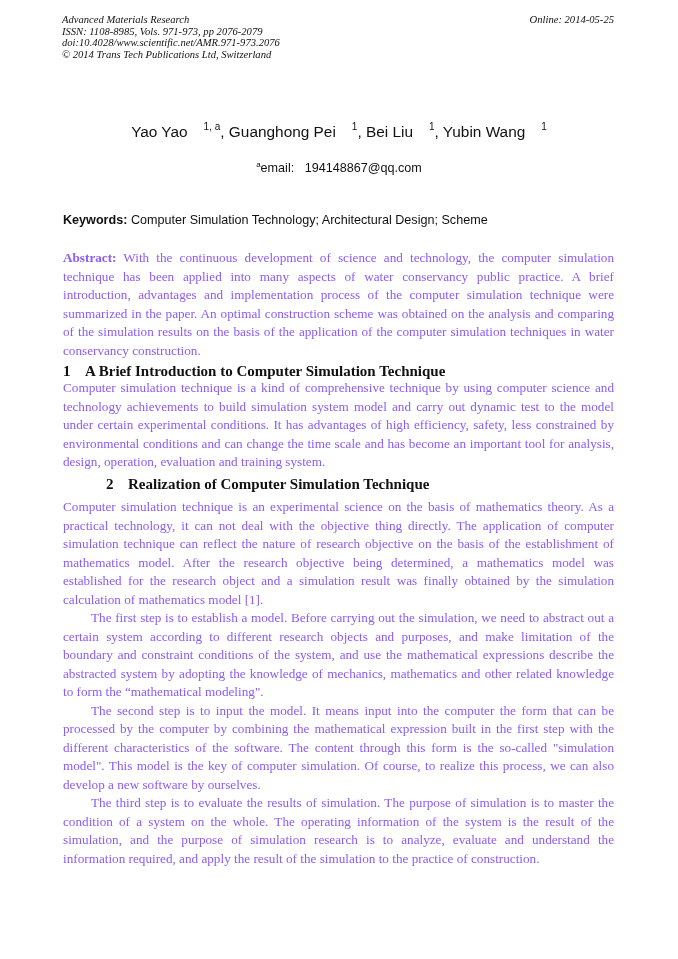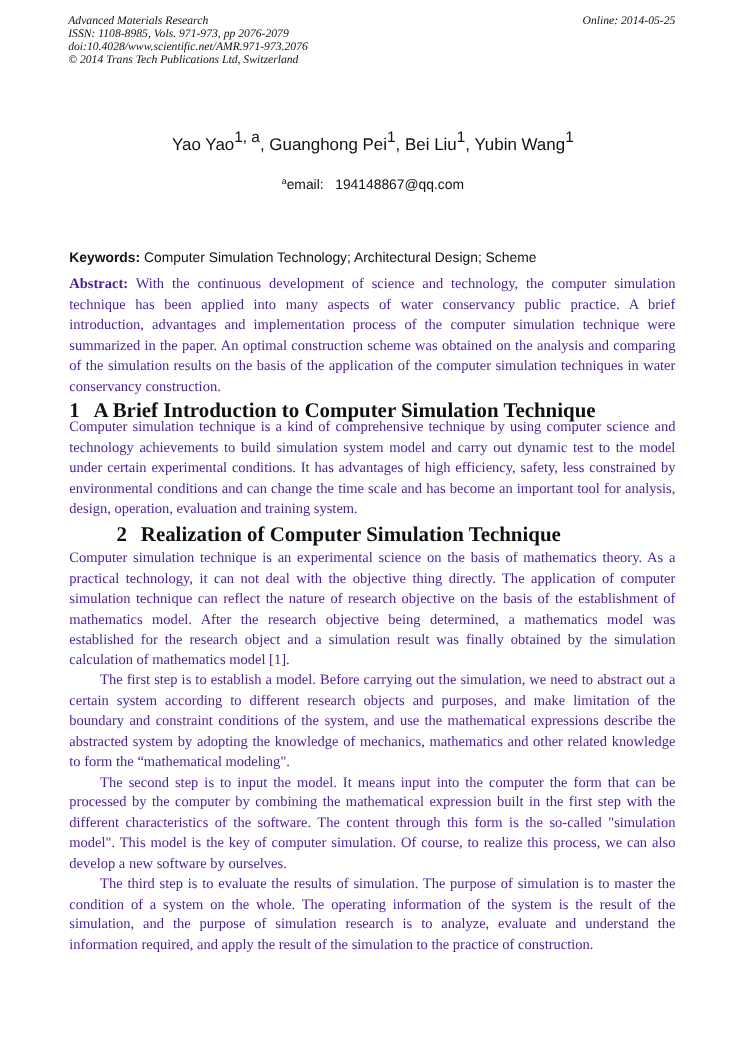--- a/index.html
+++ b/index.html
@@ -2,28 +2,28 @@
 <html><head>
 <meta charset="utf-8">
 <style>
   html, body { margin: 0; padding: 0; background: #ffffff; }
   body { width: 678px; height: 959px; position: relative; overflow: hidden; color: #111; }
   .page { position: absolute; left: 0; top: 0; width: 677px; height: 959px; }
   .hdr { position: absolute; left: 62px; top: 14px; font-family: "Liberation Serif", serif; font-style: italic; font-size: 10.6px; line-height: 11.6px; color: #111; }
   .hdr-right { position: absolute; right: 63px; top: 14px; font-family: "Liberation Serif", serif; font-style: italic; font-size: 10.6px; line-height: 11.6px; }
   .title { position: absolute; left: 0; width: 678px; top: 89px; text-align: center; font-family: "Liberation Sans", sans-serif; font-weight: bold; font-size: 15.6px; }
   .authors { position: absolute; left: 0; width: 678px; top: 123px; text-align: center; font-family: "Liberation Sans", sans-serif; font-size: 15.4px; }
-  .authors sup { font-size: 14px; vertical-align: 7px; line-height: 0; }
+  .authors sup { font-size: 10px; vertical-align: 7px; line-height: 0; margin-left: 16px; }
   .affil { position: absolute; left: 0; width: 678px; top: 160px; text-align: center; font-family: "Liberation Sans", sans-serif; font-size: 12.6px; line-height: 17px; }
   .affil sup { font-size: 8px; vertical-align: 5px; line-height: 0; }
-  .keywords { position: absolute; left: 63px; top: 213px; font-family: "Liberation Sans", sans-serif; font-size: 12.6px; margin-top: 14px; }
+  .keywords { position: absolute; left: 63px; top: 213px; font-family: "Liberation Sans", sans-serif; font-size: 12.6px; }
   .keywords b { font-weight: bold; }
-  .body { position: absolute; left: 63px; width: 551px; font-family: "Liberation Serif", serif; font-size: 13.2px; line-height: 18.5px; text-align: justify; color: #4c1d95; }
+  .body { position: absolute; left: 63px; width: 551px; font-family: "Liberation Serif", serif; font-size: 13.2px; line-height: 18.5px; text-align: justify; color: #8b5cf6; }
   .body b { font-weight: bold; }
-  .heading { position: absolute; left: 63px; font-family: "Liberation Serif", serif; font-weight: bold; font-size: 19px; }
+  .heading { position: absolute; left: 63px; font-family: "Liberation Serif", serif; font-weight: bold; font-size: 15px; }
   .heading .num { display: inline-block; width: 22px; }
   .indent { text-indent: 28px; }
   p { margin: 0; }
 </style>
 </head>
 <body>
 
 <div class="page">
 
   <div class="hdr">

